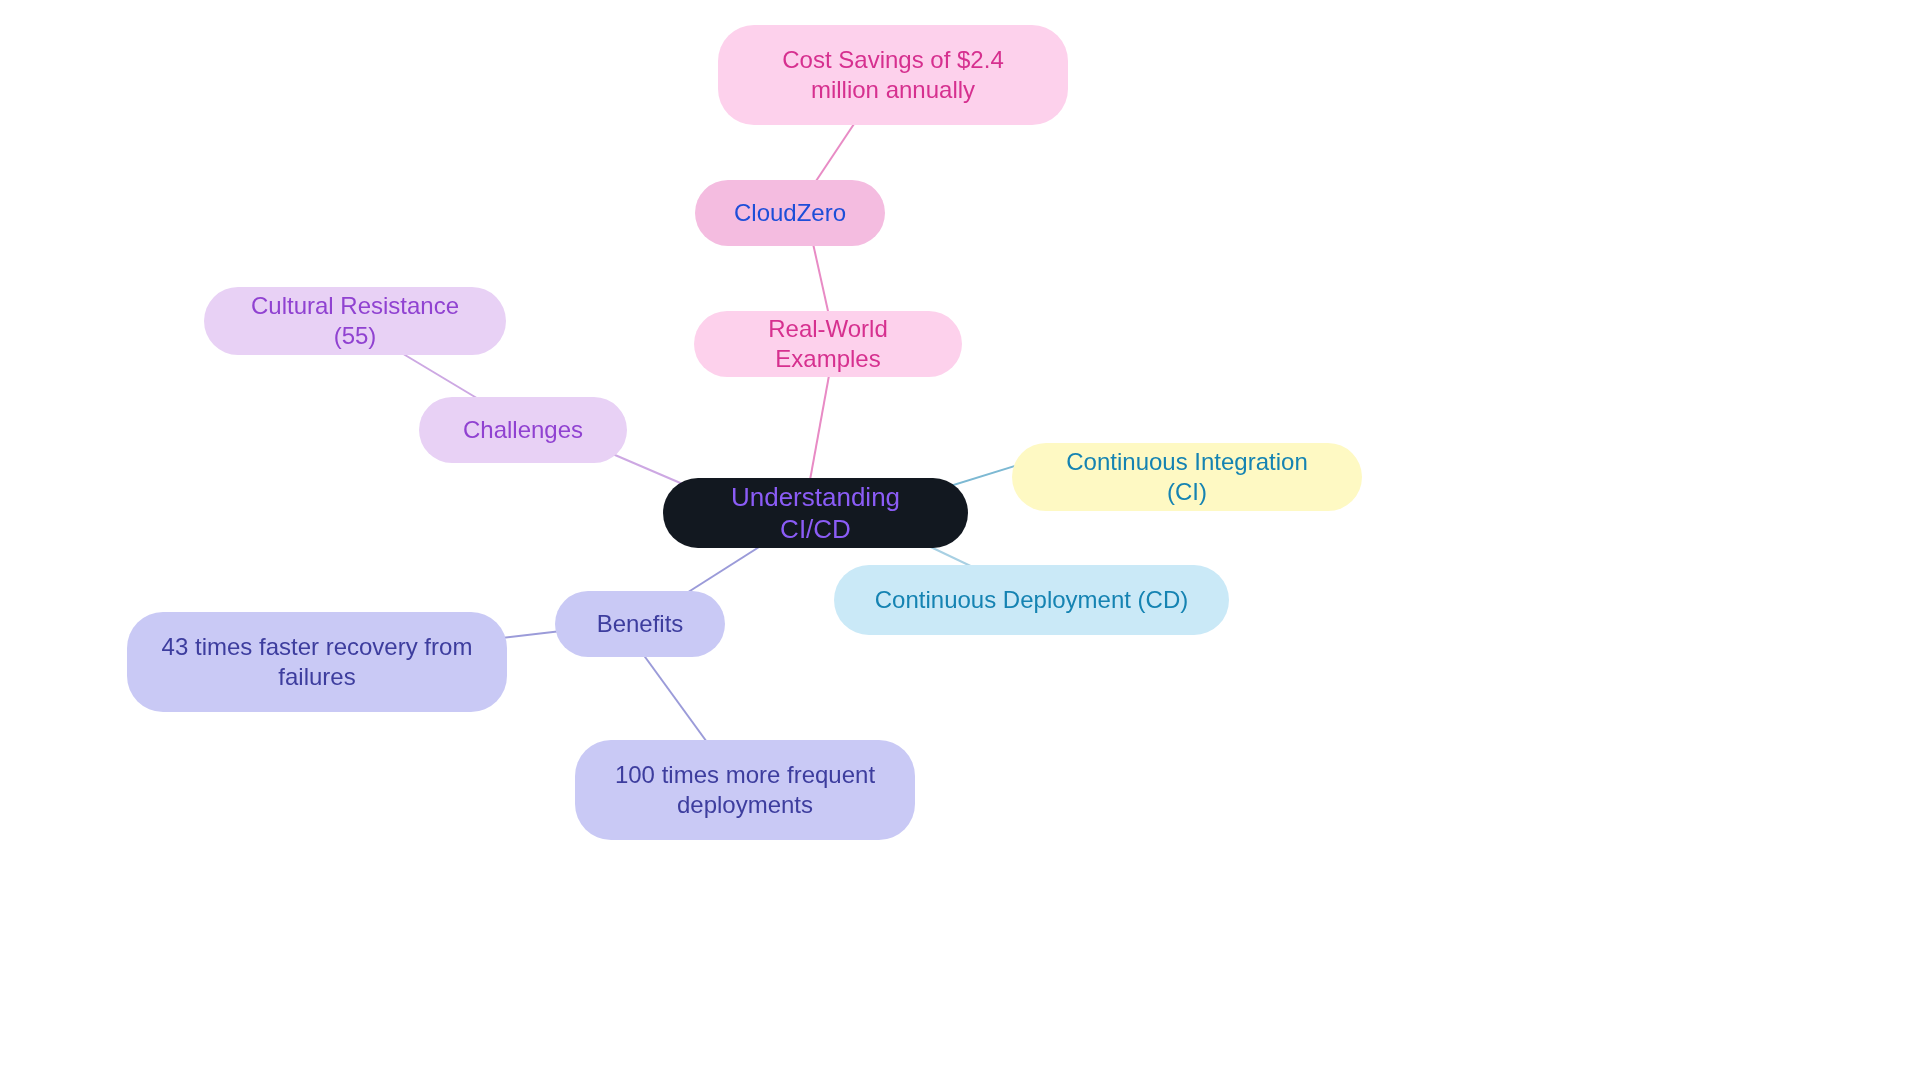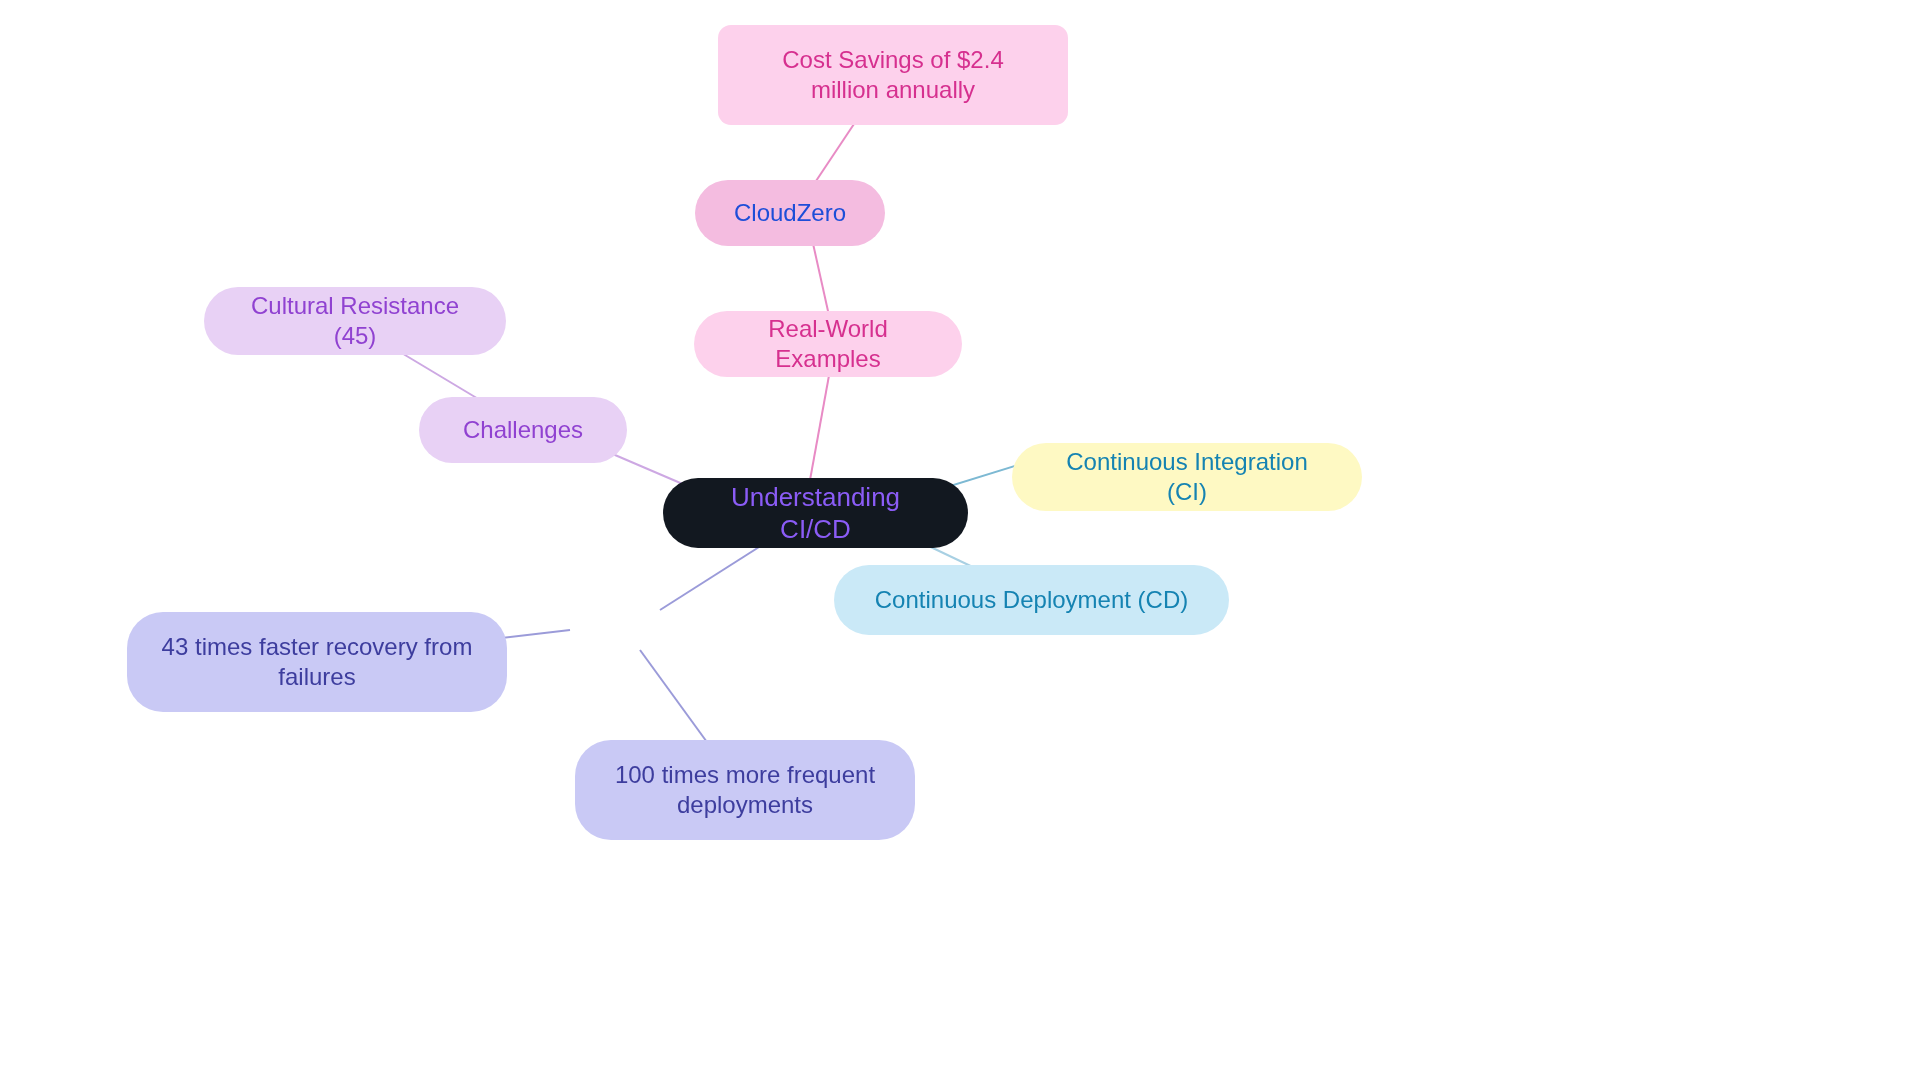--- a/index.html
+++ b/index.html
@@ -102,42 +102,45 @@
   </div>
 
   <div class="node node-blue-light" style="left:1012px; top:418px; width:350px; height:68px;">
     <span>Continuous Integration (CI)</span>
   </div>
 
   <div class="node node-blue-lighter" style="left:834px; top:565px; width:395px; height:70px;">
     <span>Continuous Deployment (CD)</span>
   </div>
 
+  <div class="node node-indigo" style="left:555px; top:591px; width:170px; height:66px;">
+    <span>Benefits</span>
+  </div>
 
   <div class="node node-indigo" style="left:575px; top:740px; width:340px; height:100px;">
     <span>100 times more frequent deployments</span>
   </div>
 
   <div class="node node-indigo" style="left:127px; top:612px; width:380px; height:100px;">
     <span>43 times faster recovery from failures</span>
   </div>
 
   <div class="node node-purple" style="left:419px; top:397px; width:208px; height:66px;">
     <span>Challenges</span>
   </div>
 
   <div class="node node-purple" style="left:204px; top:287px; width:302px; height:68px;">
-    <span>Cultural Resistance (45)</span>
+    <span>Cultural Resistance (55)</span>
   </div>
 
   <div class="node node-pink" style="left:694px; top:311px; width:268px; height:66px;">
     <span>Real-World Examples</span>
   </div>
 
   <div class="node node-pink-light" style="left:695px; top:180px; width:190px; height:66px;">
     <span>CloudZero</span>
   </div>
 
-  <div class="node node-pink" style="left:718px; top:25px; width:350px; height:100px;border-radius:13px;">
+  <div class="node node-pink" style="left:718px; top:25px; width:350px; height:100px;">
     <span>Cost Savings of $2.4 million annually</span>
   </div>
 
 </div>
 
 </body></html>

